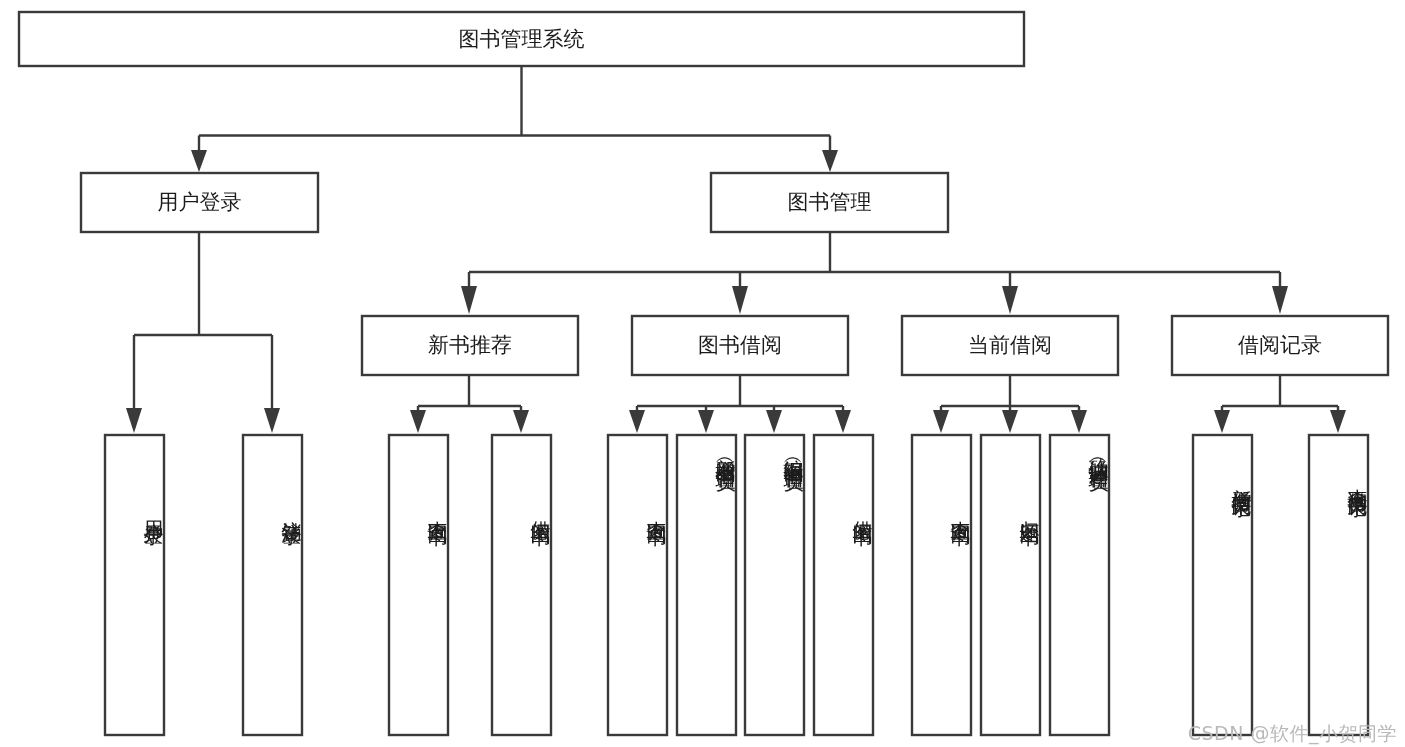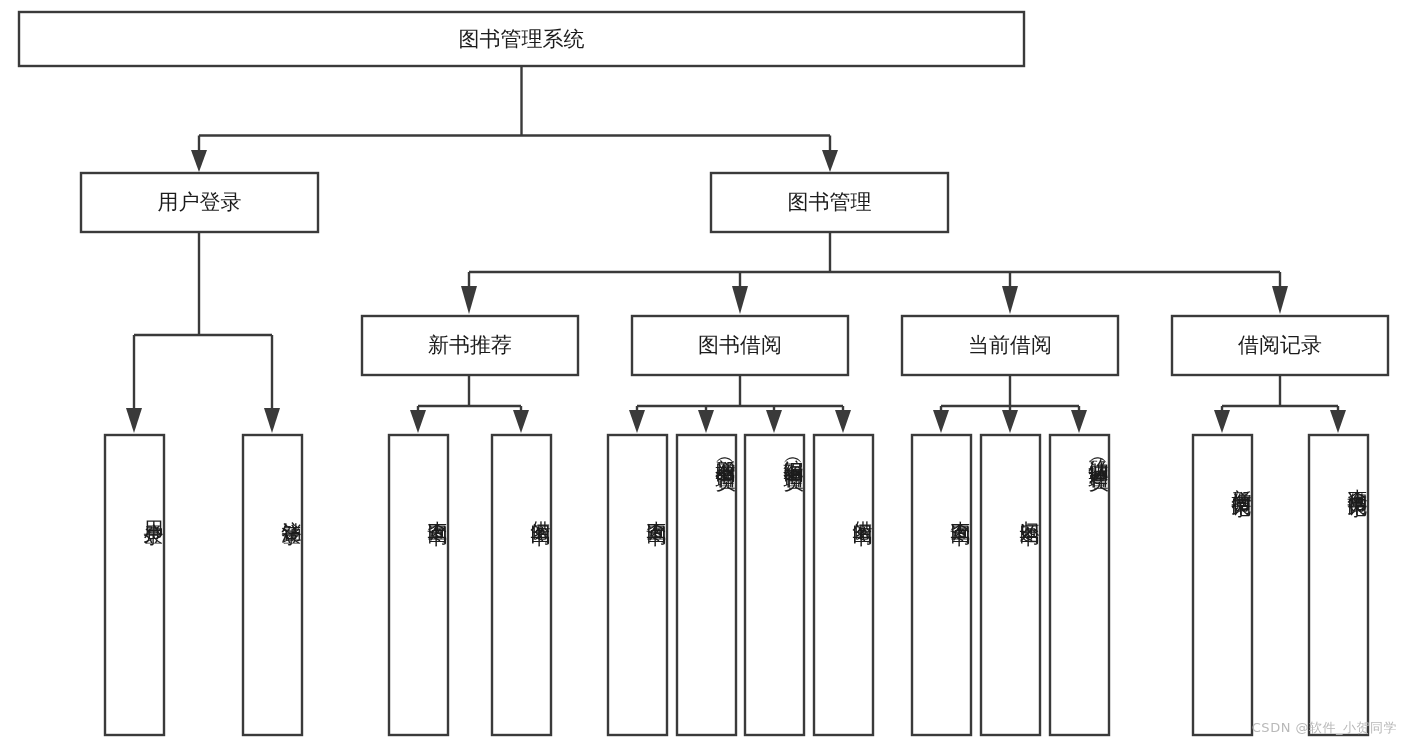--- a/index.html
+++ b/index.html
@@ -58,23 +58,23 @@
     line-height: 1.06;
     color: #1c1c1c;
     letter-spacing: 2px;
     white-space: nowrap;
     text-align: start;
     pointer-events: none;
   }
   .watermark {
     position: absolute;
     right: 8px;
-    bottom: 10px;
-    font-family: "DejaVu Sans", "Liberation Sans", sans-serif;
-    font-size: 13px;
+    bottom: 0;
+    font-family: "DejaVu Sans", "Liberation Sans", sans-serif;
+    font-size: 19px;
     color: #b9b9b9;
     letter-spacing: 0.5px;
     white-space: nowrap;
     text-align: center;
   }
 </style>
 </head>
 <body>
 
 <div id="diagram-root">

